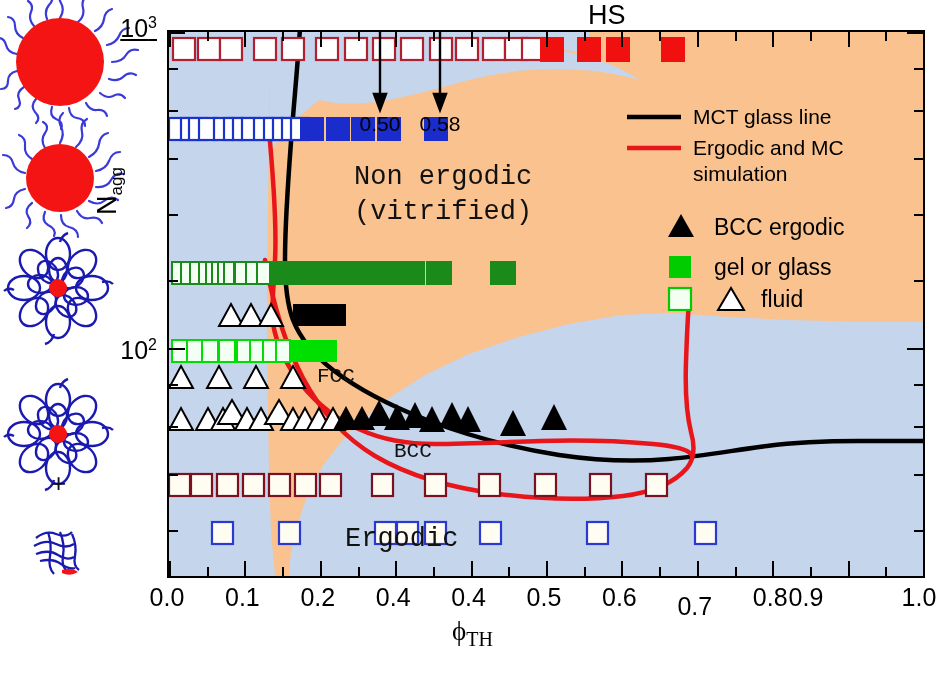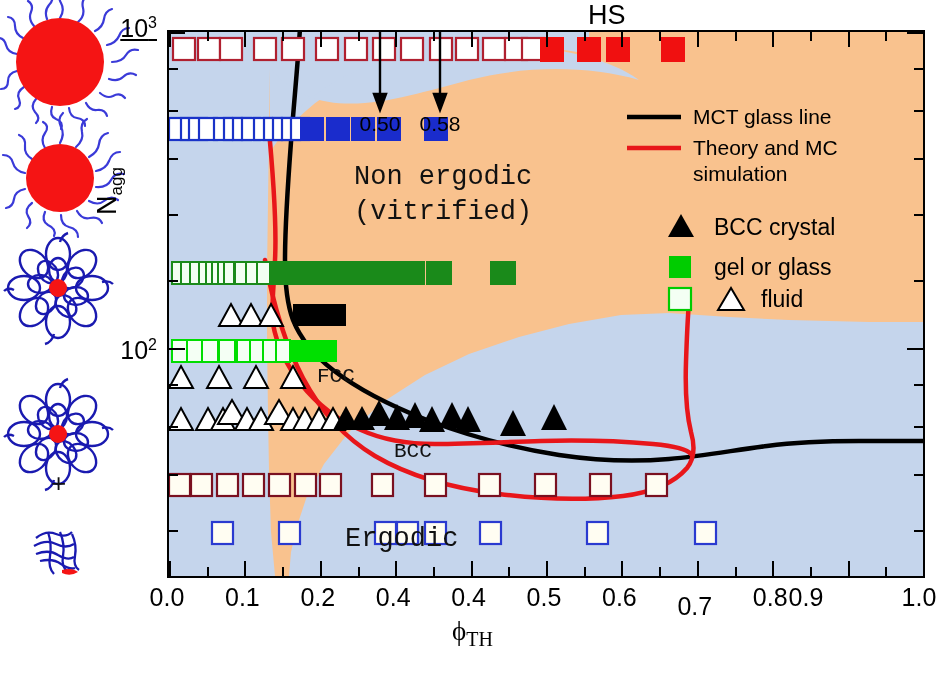--- a/index.html
+++ b/index.html
@@ -429,23 +429,23 @@
       </g>
     </svg>
 
     <div class="ann big" style="left:185px;top:130px;">Non ergodic</div>
     <div class="ann big" style="left:185px;top:165px;">(vitrified)</div>
     <div class="ann big" style="left:176px;top:492px;">Ergodic</div>
     <div class="ann mid" style="left:148px;top:333px;">FCC</div>
     <div class="ann mid" style="left:225px;top:408px;">BCC</div>
 
     <div class="lgtext" style="left:524px;top:73px;">MCT glass line</div>
-    <div class="lgtext" style="left:524px;top:104px;">Theory and MC</div>
+    <div class="lgtext" style="left:524px;top:104px;">Ergodic and MC</div>
     <div class="lgtext" style="left:524px;top:130px;">simulation</div>
-    <div class="lgtext" style="left:545px;top:182px;font-size:23px;">BCC crystal</div>
+    <div class="lgtext" style="left:545px;top:182px;font-size:23px;">BCC ergodic</div>
     <div class="lgtext" style="left:545px;top:222px;font-size:23px;">gel or glass</div>
     <div class="lgtext" style="left:592px;top:254px;font-size:23px;">fluid</div>
 
     <div class="arrnum" style="left:211px;top:80px;">0.50</div>
     <div class="arrnum" style="left:271px;top:80px;">0.58</div>
 
     <div>
       <div class="tickx" style="left:0px;height:15px;"></div>
       <div class="tickx" style="left:37.7px;height:9px;"></div>
       <div class="tickx" style="left:75.4px;height:15px;"></div>

